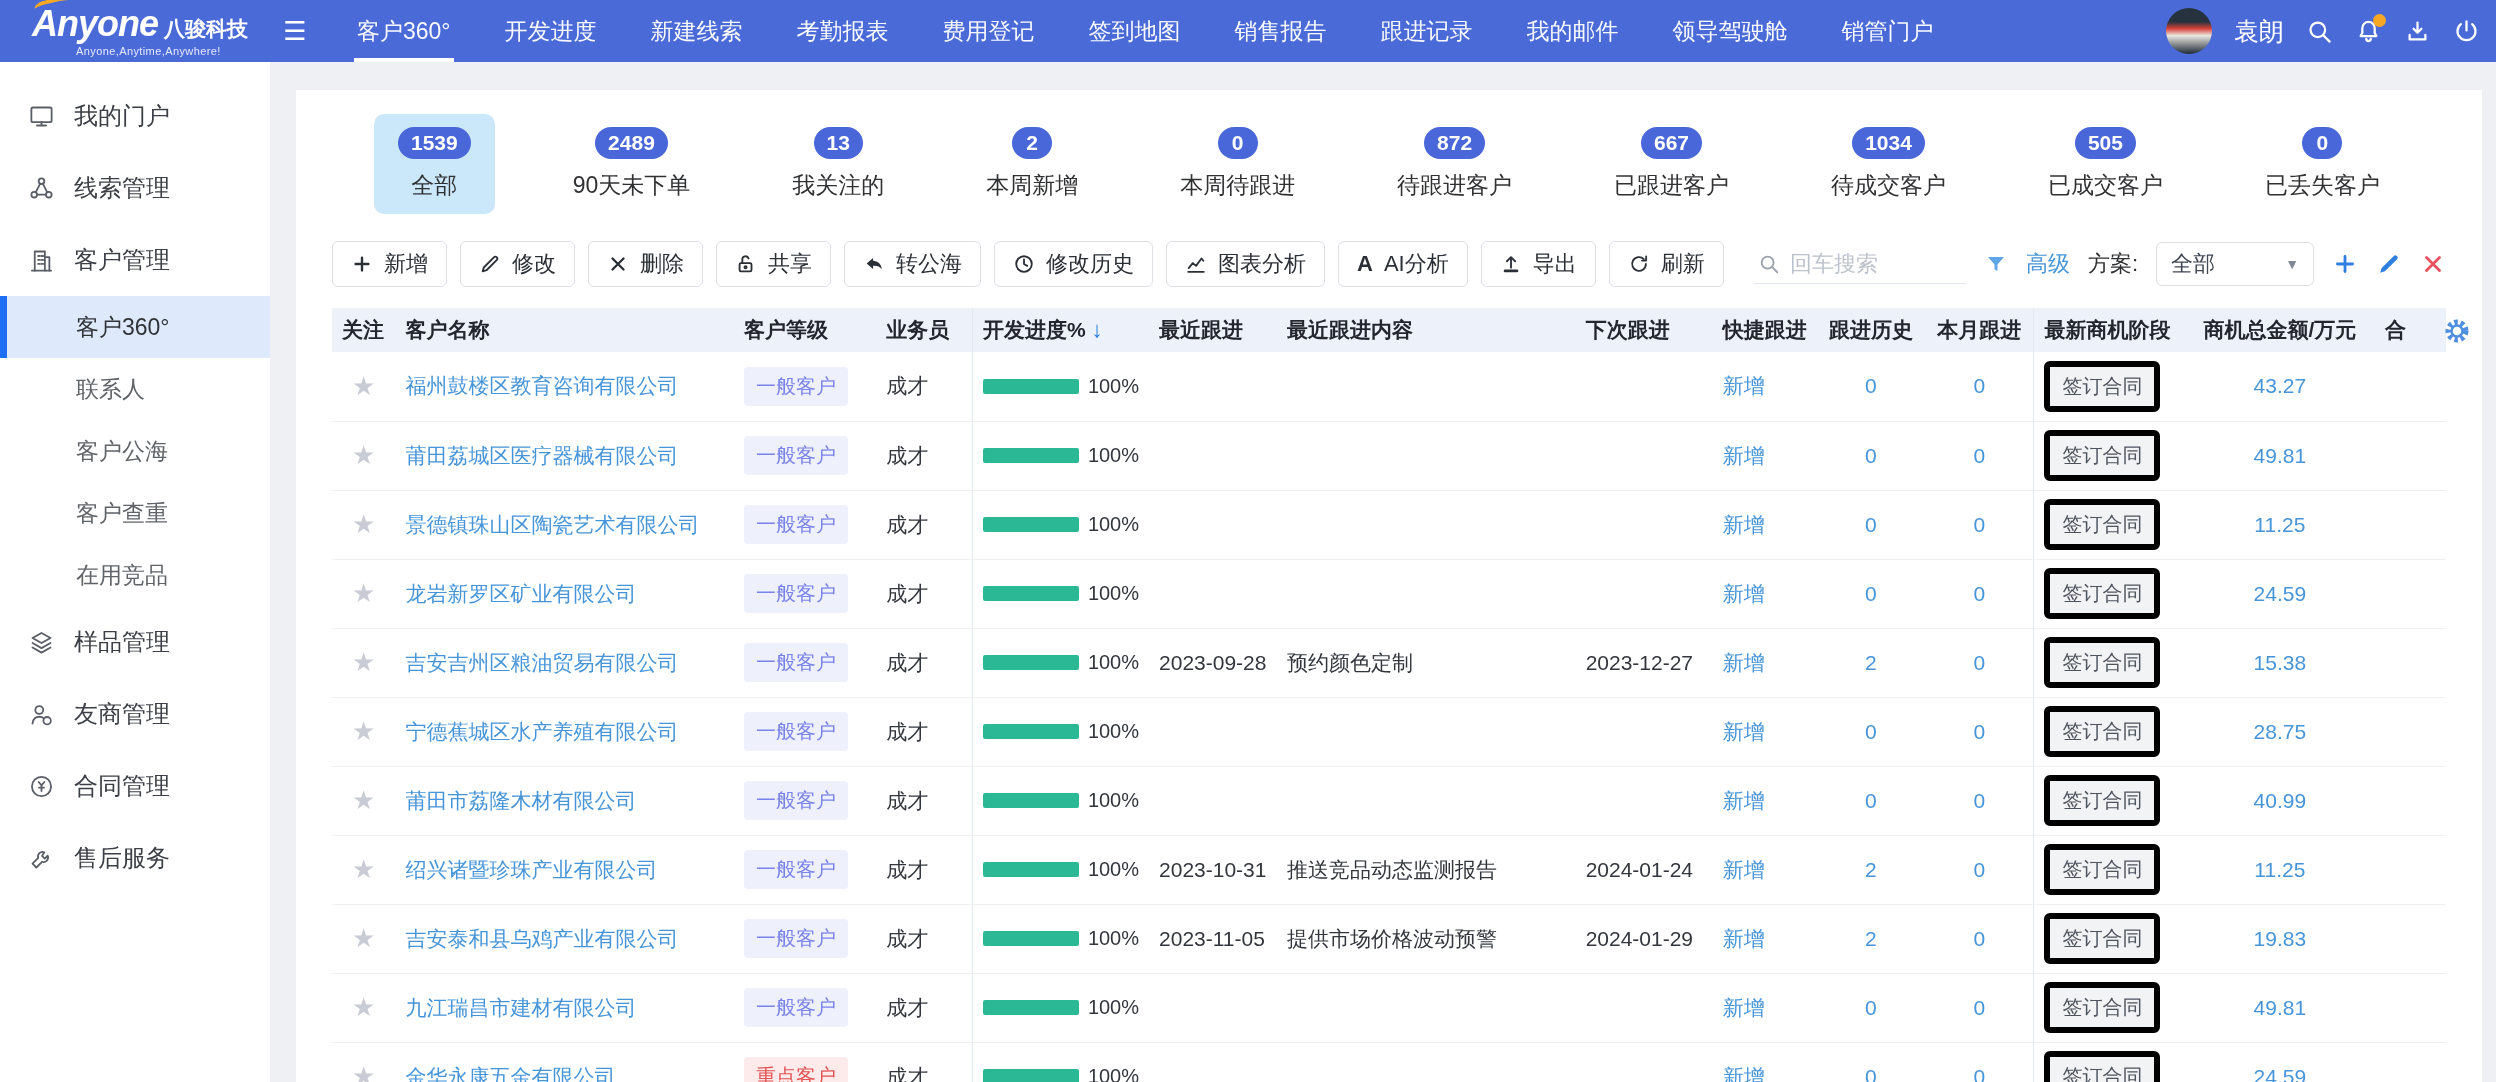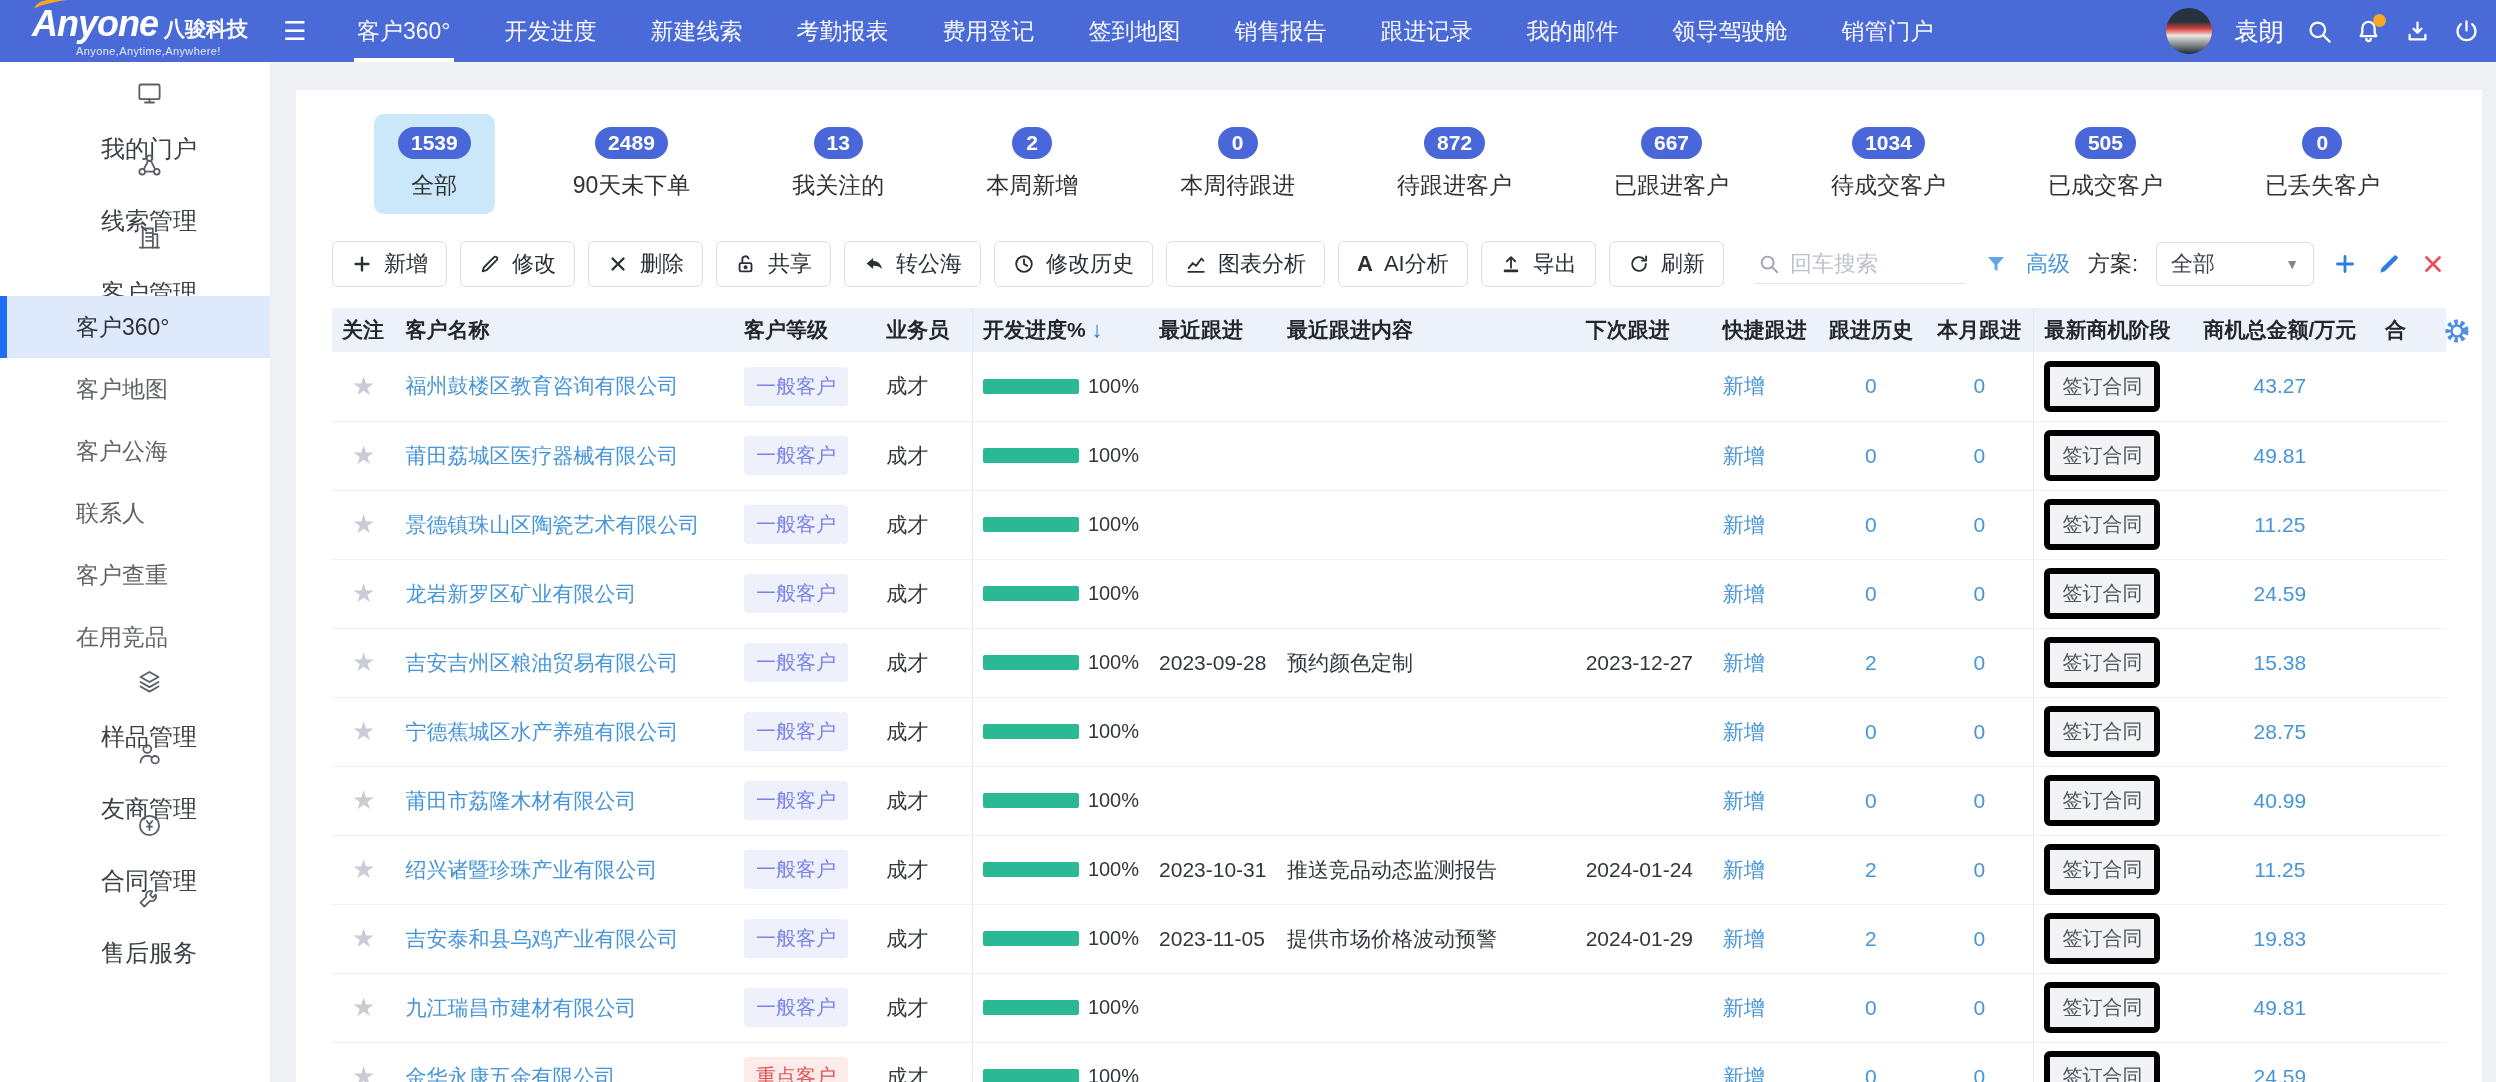--- a/index.html
+++ b/index.html
@@ -27,22 +27,22 @@
   .avatar { width:46px; height:46px; border-radius:50%; flex:0 0 auto;
     background:linear-gradient(180deg,#26323e 30%,#d8433b 45%,#e9e6df 60%,#1d2a36 100%); }
   .username { font-size:25px; }
   .tico { width:27px; height:27px; position:relative; cursor:pointer; }
   .tico svg { width:100%; height:100%; stroke:#fff; fill:none; stroke-width:2; stroke-linecap:round; stroke-linejoin:round; }
   .bell-dot { position:absolute; top:-4px; right:-4px; width:13px; height:13px; border-radius:50%; background:#f6a824; }
 
   
   .sidebar { position:absolute; top:62px; left:0; bottom:0; width:270px; background:#fff; overflow:hidden; }
   .side-list { padding-top:18px; }
-  .side-item { height:72px; display:flex; align-items:center; gap:26px; padding-left:28px;
-    font-size:24px; color:#3c4046; cursor:pointer; white-space:nowrap;flex-direction:column; }
+  .side-item { height:72px; display:flex; align-items:center; gap:19px; padding-left:28px;
+    font-size:24px; color:#3c4046; cursor:pointer; white-space:nowrap; }
   .sic { width:27px; height:27px; stroke:#5a5e66; fill:none; stroke-width:1.6; stroke-linecap:round; stroke-linejoin:round; flex:0 0 auto; }
   .sub-item { position:relative; height:62px; display:flex; align-items:center; padding-left:76px;
     font-size:23px; color:#606468; cursor:pointer; white-space:nowrap; }
   .sub-item[data-active="true"] { background:#dfe9fc; color:#2f3338; }
   .sub-item[data-active="true"]::before { content:""; position:absolute; left:0; top:0; bottom:0; width:7px; background:#1e6ef5; }
 
   
   .card { position:absolute; top:90px; left:296px; right:14px; bottom:0; background:#fff;
     padding:0 36px; overflow:hidden; }
 
@@ -224,27 +224,24 @@
             <path d="M15 9h4v12"></path>
             <path d="M3.5 21h17"></path>
             <path d="M9 8h1.5M12 8h1.5M9 11.5h1.5M12 11.5h1.5M9 15h1.5M12 15h1.5"></path>
           </svg>
         <span>客户管理</span>
       </div>
       <div class="sub-item" data-active="true">
         <span>客户360°</span>
       </div>
       <div class="sub-item" data-active="false">
-        <span>客户地图</span>
+        <span>联系人</span>
       </div>
       <div class="sub-item" data-active="false">
         <span>客户公海</span>
-      </div>
-      <div class="sub-item" data-active="false">
-        <span>联系人</span>
       </div>
       <div class="sub-item" data-active="false">
         <span>客户查重</span>
       </div>
       <div class="sub-item" data-active="false">
         <span>在用竞品</span>
       </div>
       <div class="side-item">
         <svg class="sic" viewBox="0 0 24 24">
             <path d="M12 3.5l8 4.5-8 4.5L4 8z"></path>

